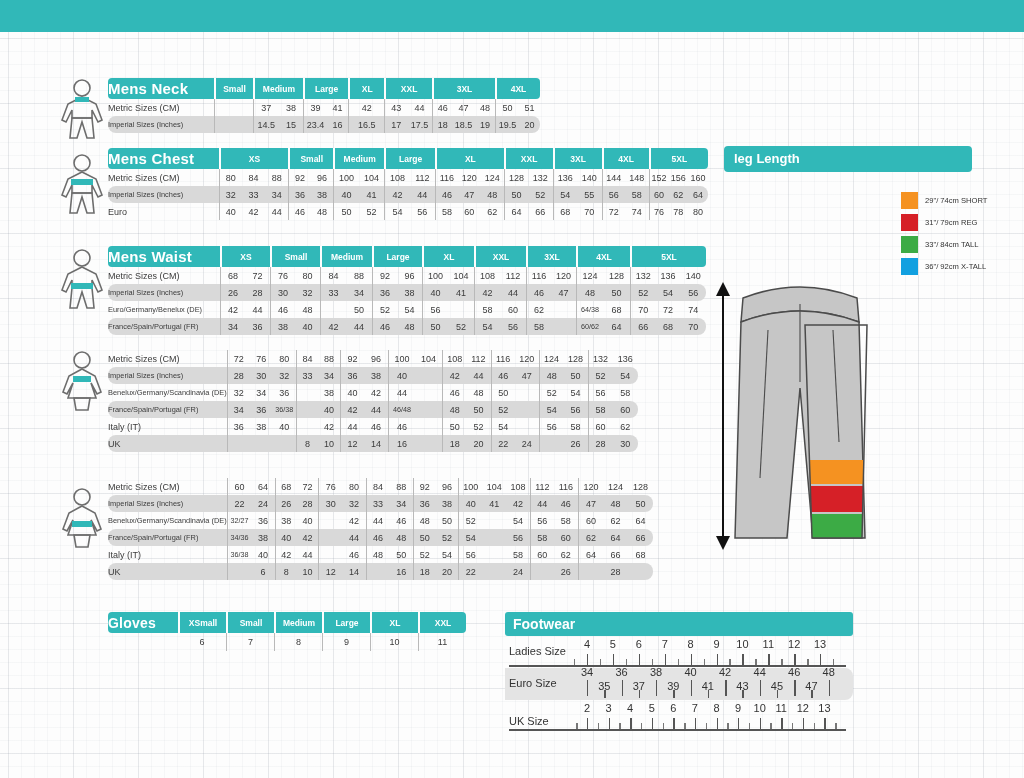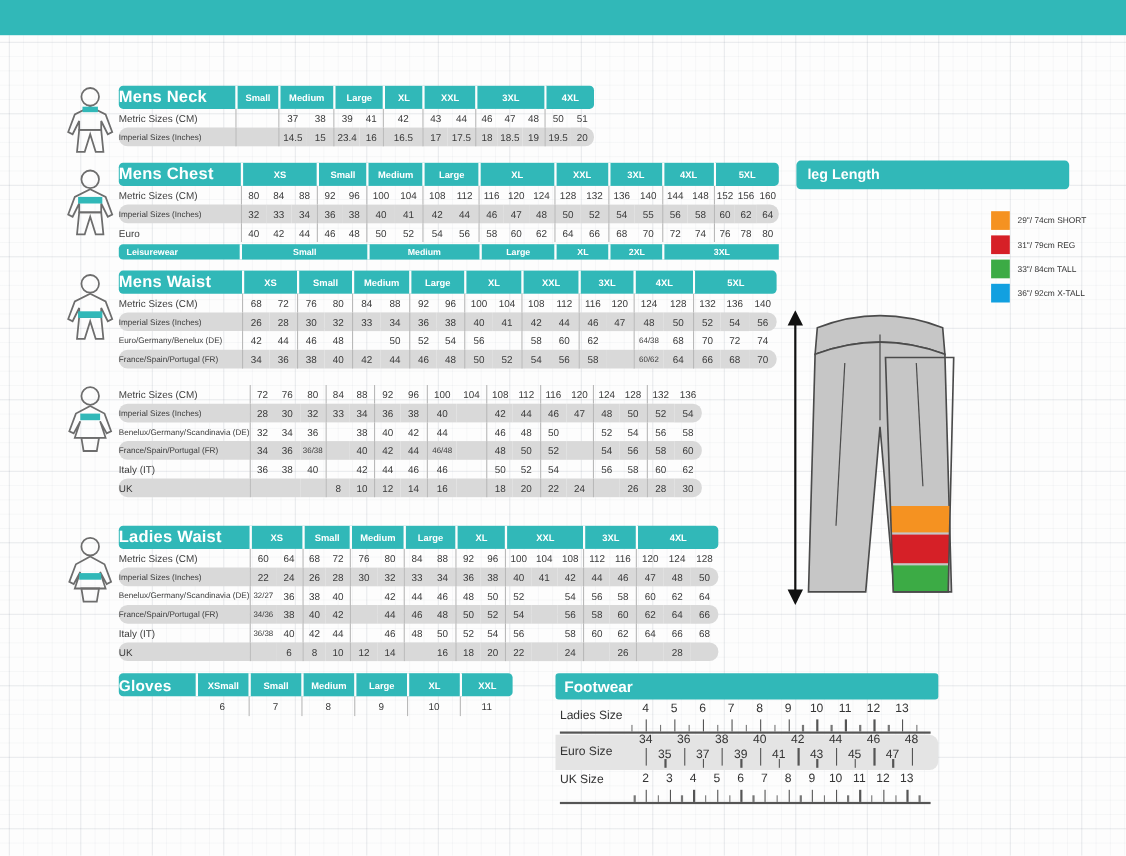--- a/index.html
+++ b/index.html
@@ -322,45 +322,20 @@
           <td class="val sep">68</td>
           <td class="val">70</td>
           <td class="val sep">72</td>
           <td class="val">74</td>
           <td class="val sep">76</td>
           <td class="val">78</td>
           <td class="val lastcell">80</td>
         </tr>
       </tbody>
     </table>
-    <table class="sz leis">
-      <colgroup>
-        <col style="width:112px">
-        <col style="width:72px">
-        <col style="width:46px">
-        <col style="width:52px">
-        <col style="width:52px">
-        <col style="width:70px">
-        <col style="width:50px">
-        <col style="width:50px">
-        <col style="width:48px">
-        <col style="width:60px">
-      </colgroup>
-      <tbody>
-        <tr>
-          <td class="t">Leisurewear</td>
-          <td colspan="2">Small</td>
-          <td colspan="2">Medium</td>
-          <td colspan="1">Large</td>
-          <td colspan="1">XL</td>
-          <td colspan="1">2XL</td>
-          <td colspan="2">3XL</td>
-        </tr>
-      </tbody>
-    </table>
   </div>
 <div id="tbl-mens-waist" class="chart" style="left:108px; top:246px; width:600px;">
     <table class="sz">
       <colgroup>
         <col style="width:112px">
         <col style="width:25px">
         <col style="width:25px">
         <col style="width:25px">
         <col style="width:25px">
         <col style="width:26px">
@@ -646,31 +621,20 @@
         <col style="width:24.666666666666668px">
         <col style="width:24.666666666666668px">
         <col style="width:24.666666666666668px">
         <col style="width:25px">
         <col style="width:25px">
         <col style="width:26px">
         <col style="width:26px">
         <col style="width:26px">
       </colgroup>
       <tbody>
-        <tr class="hdr-row">
-          <td class="title-cell">Ladies Waist</td>
-          <td class="size-cell" colspan="2">XS</td>
-          <td class="size-cell" colspan="2">Small</td>
-          <td class="size-cell" colspan="2">Medium</td>
-          <td class="size-cell" colspan="2">Large</td>
-          <td class="size-cell" colspan="2">XL</td>
-          <td class="size-cell" colspan="3">XXL</td>
-          <td class="size-cell" colspan="2">3XL</td>
-          <td class="size-cell last" colspan="3">4XL</td>
-        </tr>
         <tr class="row-plain sub-row">
           <td class="lbl firstcell">Metric Sizes (CM)</td>
           <td class="val sep">60</td>
           <td class="val">64</td>
           <td class="val sep">68</td>
           <td class="val">72</td>
           <td class="val sep">76</td>
           <td class="val">80</td>
           <td class="val sep">84</td>
           <td class="val">88</td>
@@ -950,21 +914,21 @@
         <div class="rnum" style="left:271.93333333333334px; top:12px;">45</div>
         <div class="tick" style="left:271.93333333333334px; top:22px; height:8px;"></div>
         <div class="rnum" style="left:289.2px; top:-2px;">46</div>
         <div class="tick" style="left:289.2px; top:12px; height:16px;"></div>
         <div class="rnum" style="left:306.46666666666664px; top:12px;">47</div>
         <div class="tick" style="left:306.46666666666664px; top:22px; height:8px;"></div>
         <div class="rnum" style="left:323.73333333333335px; top:-2px;">48</div>
         <div class="tick" style="left:323.73333333333335px; top:12px; height:16px;"></div>
       </div>
       <div class="ruler-block">
-        <div class="ruler-label" style="top:3px">UK Size</div>
+        <div class="ruler-label" style="top:15px">UK Size</div>
         <div class="rnum" style="left:82px; top:2px;">2</div>
         <div class="tick" style="left:82px; top:18px; height:11px;"></div>
         <div class="tick" style="left:92.79166666666667px; top:23px; height:6px; background:#777;"></div>
         <div class="tick" style="left:71.20833333333333px; top:23px; height:6px; background:#777;"></div>
         <div class="rnum" style="left:103.58333333333333px; top:2px;">3</div>
         <div class="tick" style="left:103.58333333333333px; top:18px; height:11px;"></div>
         <div class="tick" style="left:114.375px; top:23px; height:6px; background:#777;"></div>
         <div class="rnum" style="left:125.16666666666666px; top:2px;">4</div>
         <div class="tick" style="left:125.16666666666666px; top:18px; height:11px;"></div>
         <div class="tick" style="left:135.95833333333331px; top:23px; height:6px; background:#777;"></div>

